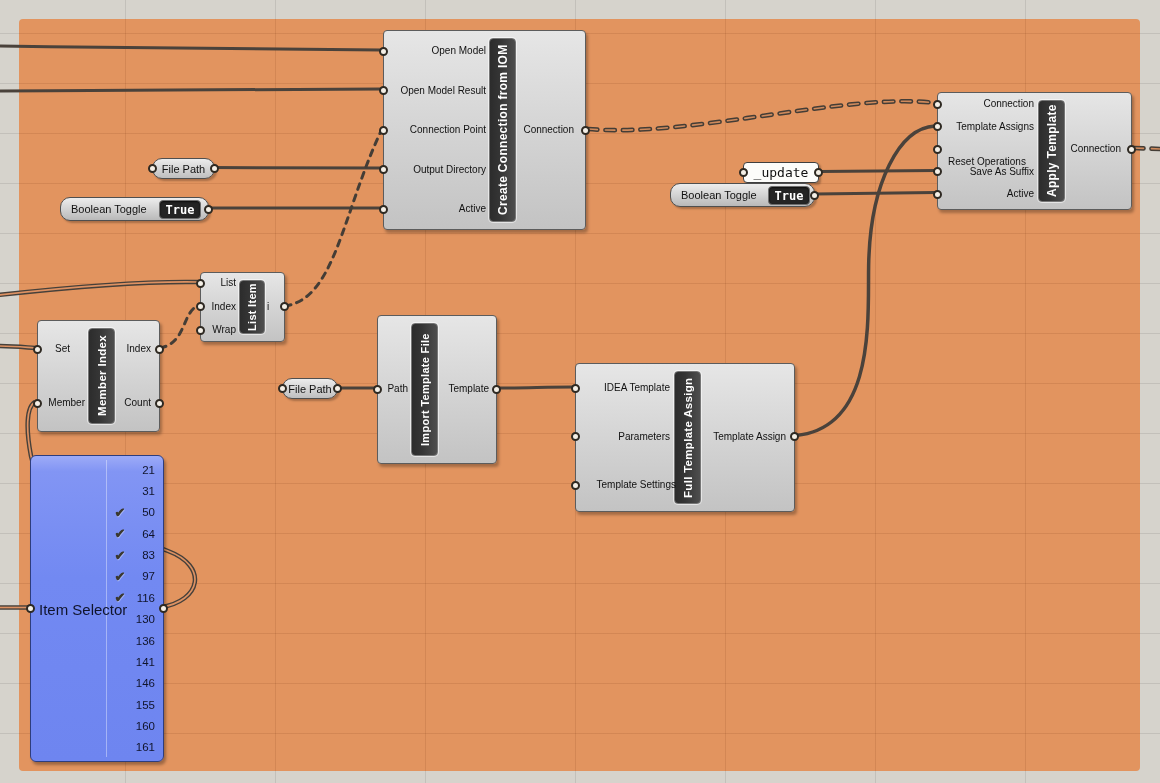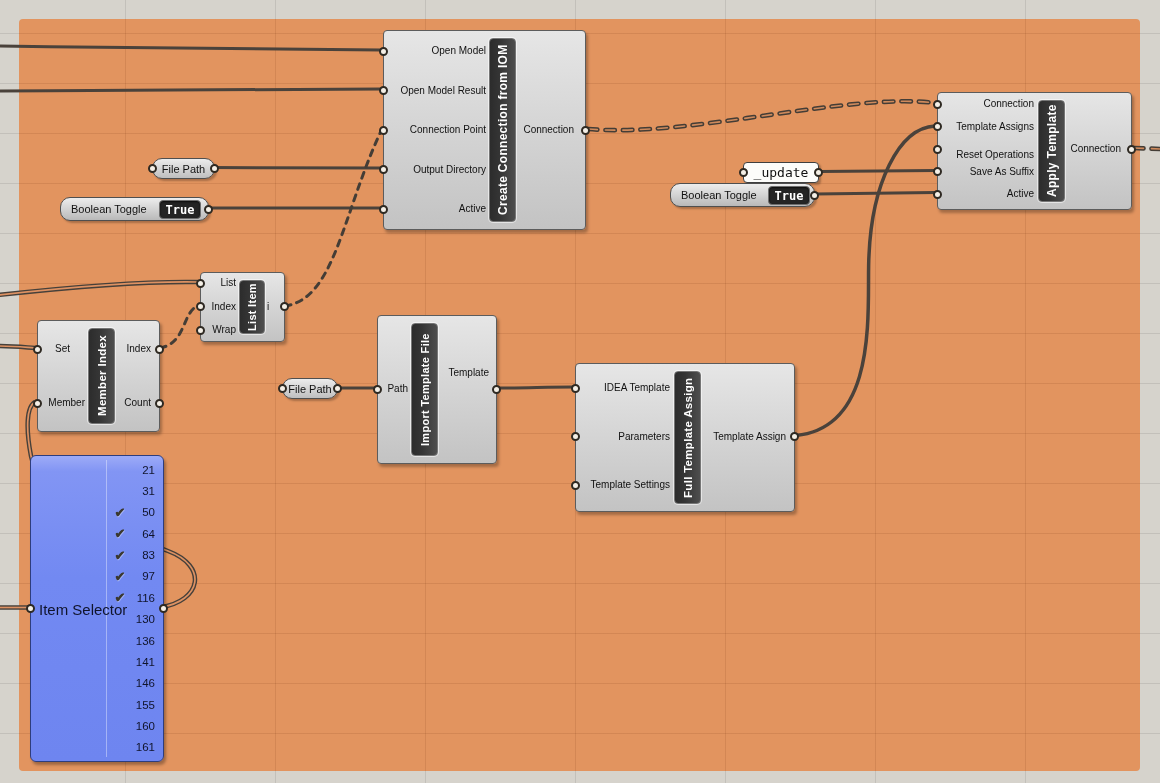--- a/index.html
+++ b/index.html
@@ -222,30 +222,30 @@
 
   <div class="pill" style="left:282px;top:378px;width:54px;height:19px;">
     <span>File Path</span>
     <span class="nub" style="left:-5px;top:5px;"></span>
     <span class="nub" style="right:-5px;top:5px;"></span>
   </div>
 
   <div class="comp" style="left:377px;top:315px;width:118px;height:147px;">
     <div class="namebar" style="left:33px;width:25px;font-size:11px;">Import Template File</div>
     <span class="plabel in-label" style="left:2px;width:28px;top:66px;">Path</span>
-    <span class="plabel out-label" style="right:7px;width:50px;top:50px;padding-left:7px;">Template</span>
+    <span class="plabel out-label" style="right:7px;width:50px;top:66px;padding-left:7px;">Template</span>
     <span class="nub" style="left:-5px;top:68.5px;"></span>
     <span class="nub" style="right:-5px;top:68.5px;"></span>
   </div>
 
   <div class="comp" style="left:575px;top:363px;width:218px;height:147px;">
     <div class="namebar" style="left:98px;width:25px;font-size:11.5px;">Full Template Assign</div>
     <span class="plabel in-label" style="left:2px;width:92px;top:17px;">IDEA Template</span>
     <span class="plabel in-label" style="left:2px;width:92px;top:65.5px;">Parameters</span>
-    <span class="plabel in-label" style="left:2px;width:92px;top:114px;">Template Settings</span>
+    <span class="plabel in-label" style="left:8px;width:92px;top:114px;">Template Settings</span>
     <span class="plabel out-label" style="right:8px;width:86px;top:65.5px;">Template Assign</span>
     <span class="nub" style="left:-5px;top:19.5px;"></span>
     <span class="nub" style="left:-5px;top:68px;"></span>
     <span class="nub" style="left:-5px;top:116.5px;"></span>
     <span class="nub" style="right:-5px;top:68px;"></span>
   </div>
 
   <div class="wpanel" style="left:743px;top:162px;width:74px;height:19px;">
     <span>_update</span>
     <span class="nub" style="left:-5px;top:5px;"></span>
@@ -255,21 +255,21 @@
   <div class="toggle" style="left:670px;top:183px;width:143px;height:22px;">
     <span class="tlabel">Boolean Toggle</span>
     <div class="valuebox" style="left:97px;width:40px;">True</div>
     <span class="nub" style="right:-5px;top:6.5px;"></span>
   </div>
 
   <div class="comp" style="left:937px;top:92px;width:193px;height:116px;">
     <div class="namebar" style="left:100px;width:25px;font-size:12px;">Apply Template</div>
     <span class="plabel in-label" style="left:2px;width:94px;top:4px;">Connection</span>
     <span class="plabel in-label" style="left:2px;width:94px;top:26.5px;">Template Assigns</span>
-    <span class="plabel in-label" style="left:2px;width:94px;top:55px;">Reset Operations</span>
+    <span class="plabel in-label" style="left:2px;width:94px;top:62px;text-align:center;">Reset Operations</span>
     <span class="plabel in-label" style="left:2px;width:94px;top:71.5px;">Save As Suffix</span>
     <span class="plabel in-label" style="left:2px;width:94px;top:94px;">Active</span>
     <span class="plabel out-label" style="right:10px;width:62px;top:49px;">Connection</span>
     <span class="nub" style="left:-5px;top:6.5px;"></span>
     <span class="nub" style="left:-5px;top:29px;"></span>
     <span class="nub" style="left:-5px;top:51.5px;"></span>
     <span class="nub" style="left:-5px;top:74px;"></span>
     <span class="nub" style="left:-5px;top:96.5px;"></span>
     <span class="nub" style="right:-5px;top:51.5px;"></span>
   </div>

